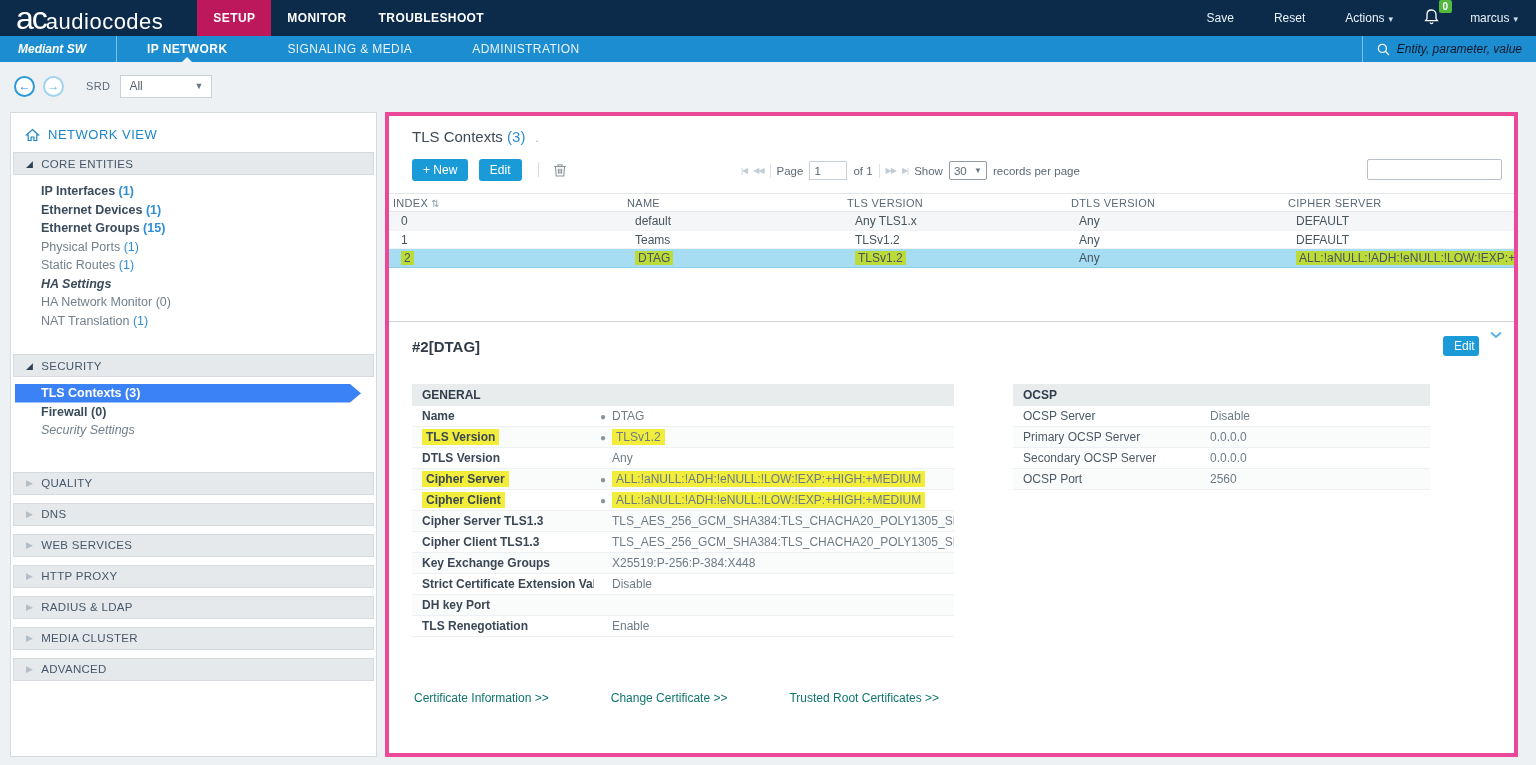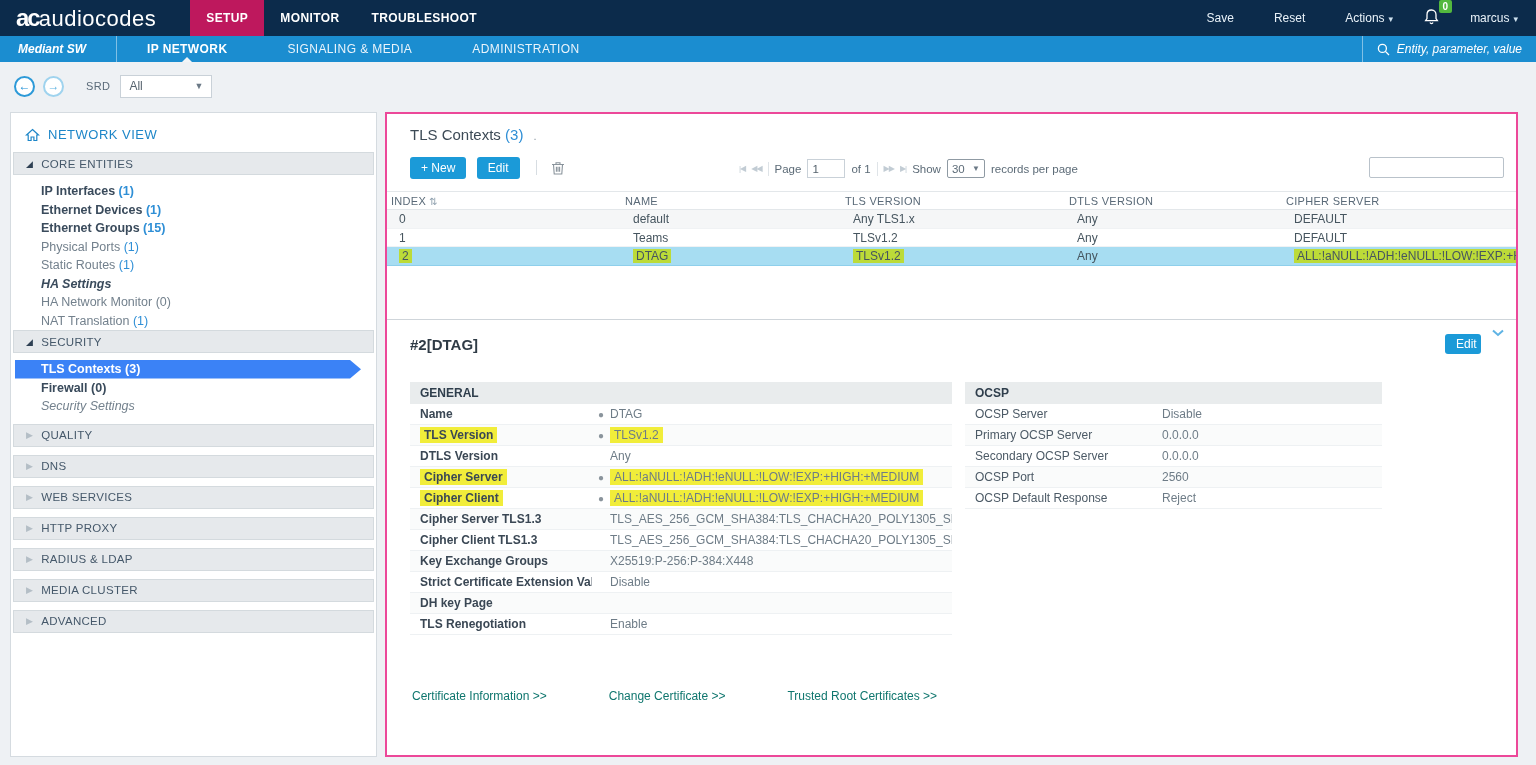--- a/index.html
+++ b/index.html
@@ -2,62 +2,62 @@
 <html><head>
 <meta charset="utf-8">
 <style>
   * { margin:0; padding:0; box-sizing:border-box; }
   html,body { width:1536px; height:765px; overflow:hidden; }
   body { font-family:"Liberation Sans","DejaVu Sans",sans-serif; background:#eef1f4; color:#46555f; }
 
   
   .topbar { position:absolute; left:0; top:0; width:1536px; height:36px; background:#0c2b4b; display:flex; align-items:center; }
   .logo { display:flex; align-items:baseline; color:#fff; margin-left:16px; cursor:pointer; }
-  .logo-mark { font-weight:700; font-size:24px; letter-spacing:-2px; }
+  .logo-mark { font-weight:400; font-size:32px; letter-spacing:-2px; }
   .logo-text { font-weight:400; font-size:22px; letter-spacing:.5px; }
   .top-tabs { display:flex; height:36px; margin-left:34px; }
   .top-tab { height:36px; line-height:36px; padding:0 16px; color:#ffffff; font-size:12px; font-weight:700; letter-spacing:.4px; cursor:pointer; }
   .top-tab.active { background:#be185d; }
   .top-right { margin-left:auto; display:flex; align-items:center; gap:30px; margin-right:18px; color:#e9f2f9; font-size:12px; }
   .top-action { cursor:pointer; }
   .caret { font-size:9px; margin-left:4px; color:#cfe2ef; }
   .bell-wrap { position:relative; cursor:pointer; }
   .badge { position:absolute; top:-8px; right:-12px; background:#53b83e; color:#fff; font-size:10px; line-height:13px; padding:0 4px; border-radius:2px; font-weight:700; }
   .user-menu { cursor:pointer; }
 
   
   .subnav { position:absolute; left:0; top:36px; width:1536px; height:26px; background:#1b8dd0; display:flex; align-items:center; color:#fff; }
   .device { font-style:italic; font-weight:700; font-size:12px; margin-left:18px; }
   .vdiv { width:1px; height:26px; background:rgba(255,255,255,.45); margin-left:30px; }
   .sub-tabs { display:flex; height:26px; }
   .sub-tab { position:relative; height:26px; line-height:26px; padding:0 30px; font-size:12px; color:#eaf4fb; letter-spacing:.4px; cursor:pointer; }
   .sub-tab.active { font-weight:700; color:#fff; }
   .sub-tab.active::after { content:""; position:absolute; left:50%; bottom:0; margin-left:-5px; border-left:5px solid transparent; border-right:5px solid transparent; border-bottom:5px solid #f2f5f7; }
   .sub-search { margin-left:auto; height:26px; display:flex; align-items:center; gap:7px; padding:0 14px 0 14px; border-left:1px solid rgba(255,255,255,.45); min-width:168px; cursor:text; }
-  .sub-search span { font-size:12px; font-style:italic; color:#ffffff; }
+  .sub-search span { font-size:12px; font-style:italic; color:#0f172a; }
 
   
   .crumb-row { position:absolute; left:0; top:62px; width:1536px; height:48px; display:flex; align-items:center; }
   .nav-circle { width:21px; height:21px; border-radius:50%; border:2px solid #2d9ad8; color:#1c8ed6; font-size:12px; font-weight:700; display:flex; align-items:center; justify-content:center; margin-left:14px; cursor:pointer; background:#fff; }
   .nav-circle.fwd { border-color:#9fd3ee; color:#63b5e2; margin-left:8px; }
   .srd-label { font-size:11px; color:#5a6a78; margin-left:22px; letter-spacing:.4px; }
   .srd-select { width:92px; height:23px; background:#fff; border:1px solid #c9d1d8; margin-left:10px; display:flex; align-items:center; justify-content:space-between; padding:0 8px; font-size:12px; color:#55626d; cursor:pointer; }
   .srd-caret { font-size:9px; color:#6b7986; }
 
   
   .sidebar { position:absolute; left:10px; top:112px; width:367px; height:645px; background:#fff; border:1px solid #d5dbe0; }
-  .main { position:absolute; left:385px; top:112px; width:1133px; height:645px; background:#fff; border:2px solid #ec4899; }
+  .main { position:absolute; left:385px; top:112px; width:1133px; height:645px; background:#fff; border:4px solid #ec4899; }
 
   
   .sb-title { display:flex; align-items:center; gap:8px; color:#1d86c8; font-size:13px; letter-spacing:.5px; margin:14px 0 10px 14px; }
   .sb-sec { background:#e6e9ec; border:1px solid #d4dade; margin:0 2px; height:23px; display:flex; align-items:center; font-size:11.5px; color:#45586a; letter-spacing:.3px; cursor:pointer; }
   .sb-sec .tri { margin:0 8px 0 12px; font-size:9px; color:#2f4154; }
   .sb-sec .tri.closed { color:#b4bec6; }
   .sb-sec.gap { margin-top:8px; }
-  .sb-items { padding:7px 0 0 0; }
+  .sb-items { padding:7px 0 24px 0; }
   .sb-item { height:18.5px; line-height:18.5px; padding-left:30px; font-size:12.5px; color:#73818d; cursor:pointer; white-space:nowrap; }
   .sb-item.bold { font-weight:700; color:#3a4b5c; }
   .sb-item.italic { font-style:italic; }
   .sb-item .cnt { color:#2f8fd6; }
   .sb-item.bold .cnt { font-weight:700; }
   .sb-item .cnt.zero { color:inherit; }
   .sb-item.sel { background:#3b82f6; color:#fff; font-weight:700; width:346px; margin-left:4px; padding-left:26px; clip-path:polygon(0 0, calc(100% - 11px) 0, 100% 50%, calc(100% - 11px) 100%, 0 100%); }
   .sb-item.sel .cnt { color:#fff; }
 
   
@@ -91,21 +91,21 @@
   .tbl-body .tbl-row.sel { background:#a7ddf2; border-bottom:1px solid #8ecfeb; }
   .tbl-body .cell { padding-left:12px; overflow:hidden; white-space:nowrap; }
   .hlg { background:#bcdb38; padding:0 3px; }
 
   
   .hdivider { margin-top:53px; border-top:1px solid #cfd5da; }
   .detail-head { position:relative; margin:16px 23px 0 23px; }
   .detail-title { font-size:15px; font-weight:700; color:#2f3b46; }
   .detail-edit { position:absolute; right:12px; top:-2px; width:36px; height:20px; }
   .chev { position:absolute; right:-12px; top:-8px; cursor:pointer; }
-  .detail-grid { display:flex; margin:28px 0 0 23px; align-items:flex-start; }
+  .detail-grid { display:flex; margin:28px 0 0 23px; align-items:flex-start;gap:46px; }
   .panel { width:542px; }
   .panel.ocsp { width:417px; margin-left:13px; }
   .panel-h { background:#e9eced; height:22px; line-height:22px; padding-left:10px; font-size:12px; font-weight:700; color:#2f3e4c; }
   .p-row { display:flex; height:21px; line-height:21px; border-bottom:1px solid #eef1f3; font-size:12px; }
   .p-row:nth-child(even) { background:#fafbfb; }
   .p-label { flex:0 0 182px; padding-left:10px; color:#3a4754; font-weight:700; white-space:nowrap; overflow:hidden; }
   .panel.ocsp .p-label { flex:0 0 187px; font-weight:400; color:#4c5a66; }
   .p-bullet { flex:0 0 18px; text-align:center; color:#8a949c; font-size:10px; }
   .panel.ocsp .p-bullet { flex:0 0 10px; }
   .p-value { flex:1; color:#6e7c87; white-space:nowrap; overflow:hidden; }
@@ -363,21 +363,21 @@
               <div class="p-label">Key Exchange Groups</div>
               <div class="p-bullet"></div>
               <div class="p-value">X25519:P-256:P-384:X448</div>
             </div>
             <div class="p-row">
               <div class="p-label">Strict Certificate Extension Validat...</div>
               <div class="p-bullet"></div>
               <div class="p-value">Disable</div>
             </div>
             <div class="p-row">
-              <div class="p-label">DH key Page</div>
+              <div class="p-label">DH key Port</div>
               <div class="p-bullet"></div>
             </div>
             <div class="p-row">
               <div class="p-label">TLS Renegotiation</div>
               <div class="p-bullet"></div>
               <div class="p-value">Enable</div>
             </div>
           </div>
       </div>
       <div class="panel ocsp">
@@ -395,25 +395,20 @@
             </div>
             <div class="p-row">
               <div class="p-label">Secondary OCSP Server</div>
               <div class="p-bullet"></div>
               <div class="p-value">0.0.0.0</div>
             </div>
             <div class="p-row">
               <div class="p-label">OCSP Port</div>
               <div class="p-bullet"></div>
               <div class="p-value">2560</div>
-            </div>
-            <div class="p-row">
-              <div class="p-label">OCSP Default Response</div>
-              <div class="p-bullet"></div>
-              <div class="p-value">Reject</div>
             </div>
           </div>
       </div>
     </div>
 
     <div class="detail-links" id="detail-links">
         <span class="d-link">Certificate Information  &gt;&gt;</span>
         <span class="d-link">Change Certificate  &gt;&gt;</span>
         <span class="d-link">Trusted Root Certificates  &gt;&gt;</span>
       </div>

